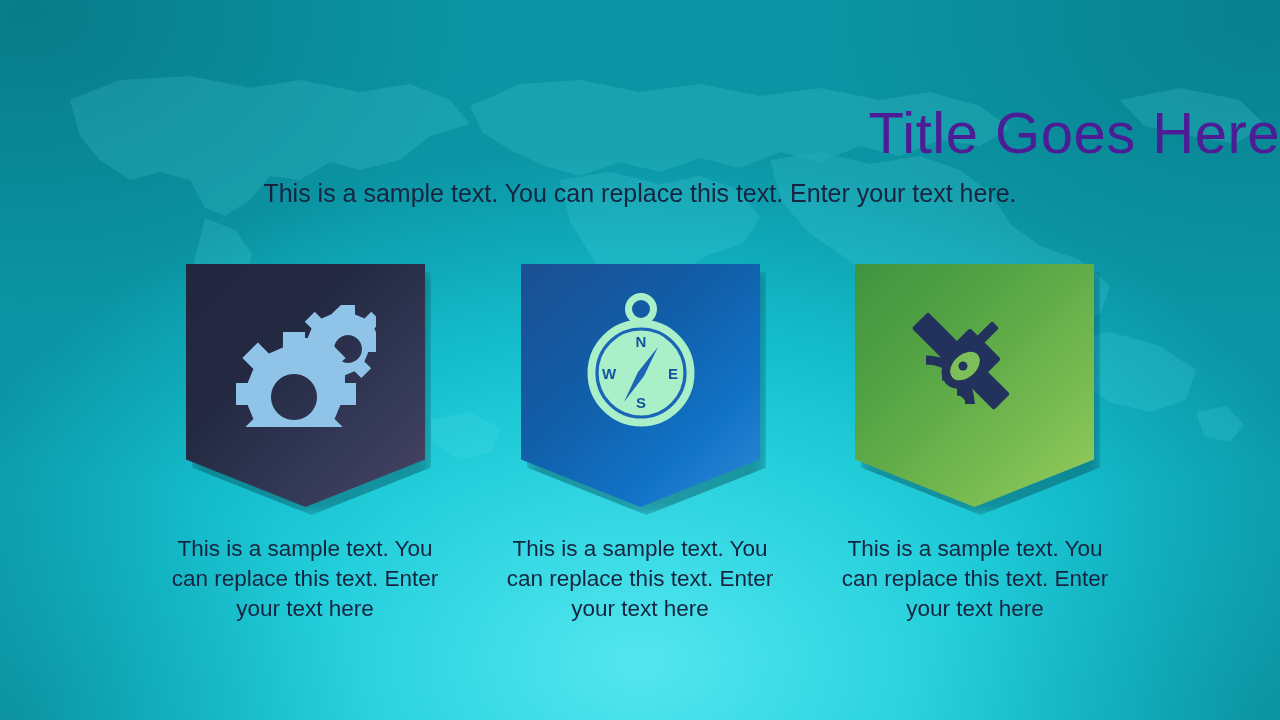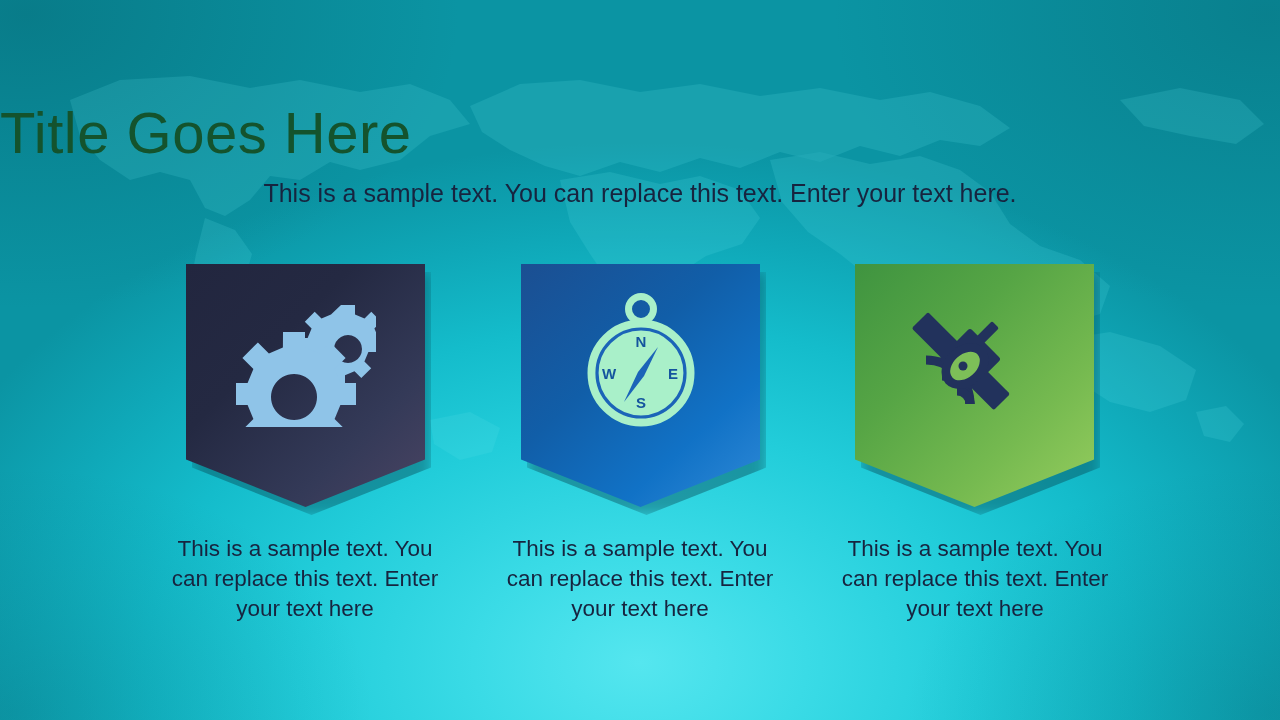--- a/index.html
+++ b/index.html
@@ -46,25 +46,25 @@
     height: 470px;
     opacity: 0.30;
   }
   .worldmap svg { display: block; width: 100%; height: 100%; }
 
   
   .title {
     position: absolute;
     left: 0; top: 101px;
     width: 1280px;
-    text-align: left;
+    text-align: right;
     font-size: 58px;
     font-weight: 300;
     letter-spacing: 0.5px;
-    color: #14532d;
+    color: #4c1d95;
     line-height: 1.1;
     white-space: nowrap;
   }
   .subtitle {
     position: absolute;
     left: 0; top: 178px;
     width: 1280px;
     text-align: center;
     font-size: 25px;
     font-weight: 400;

